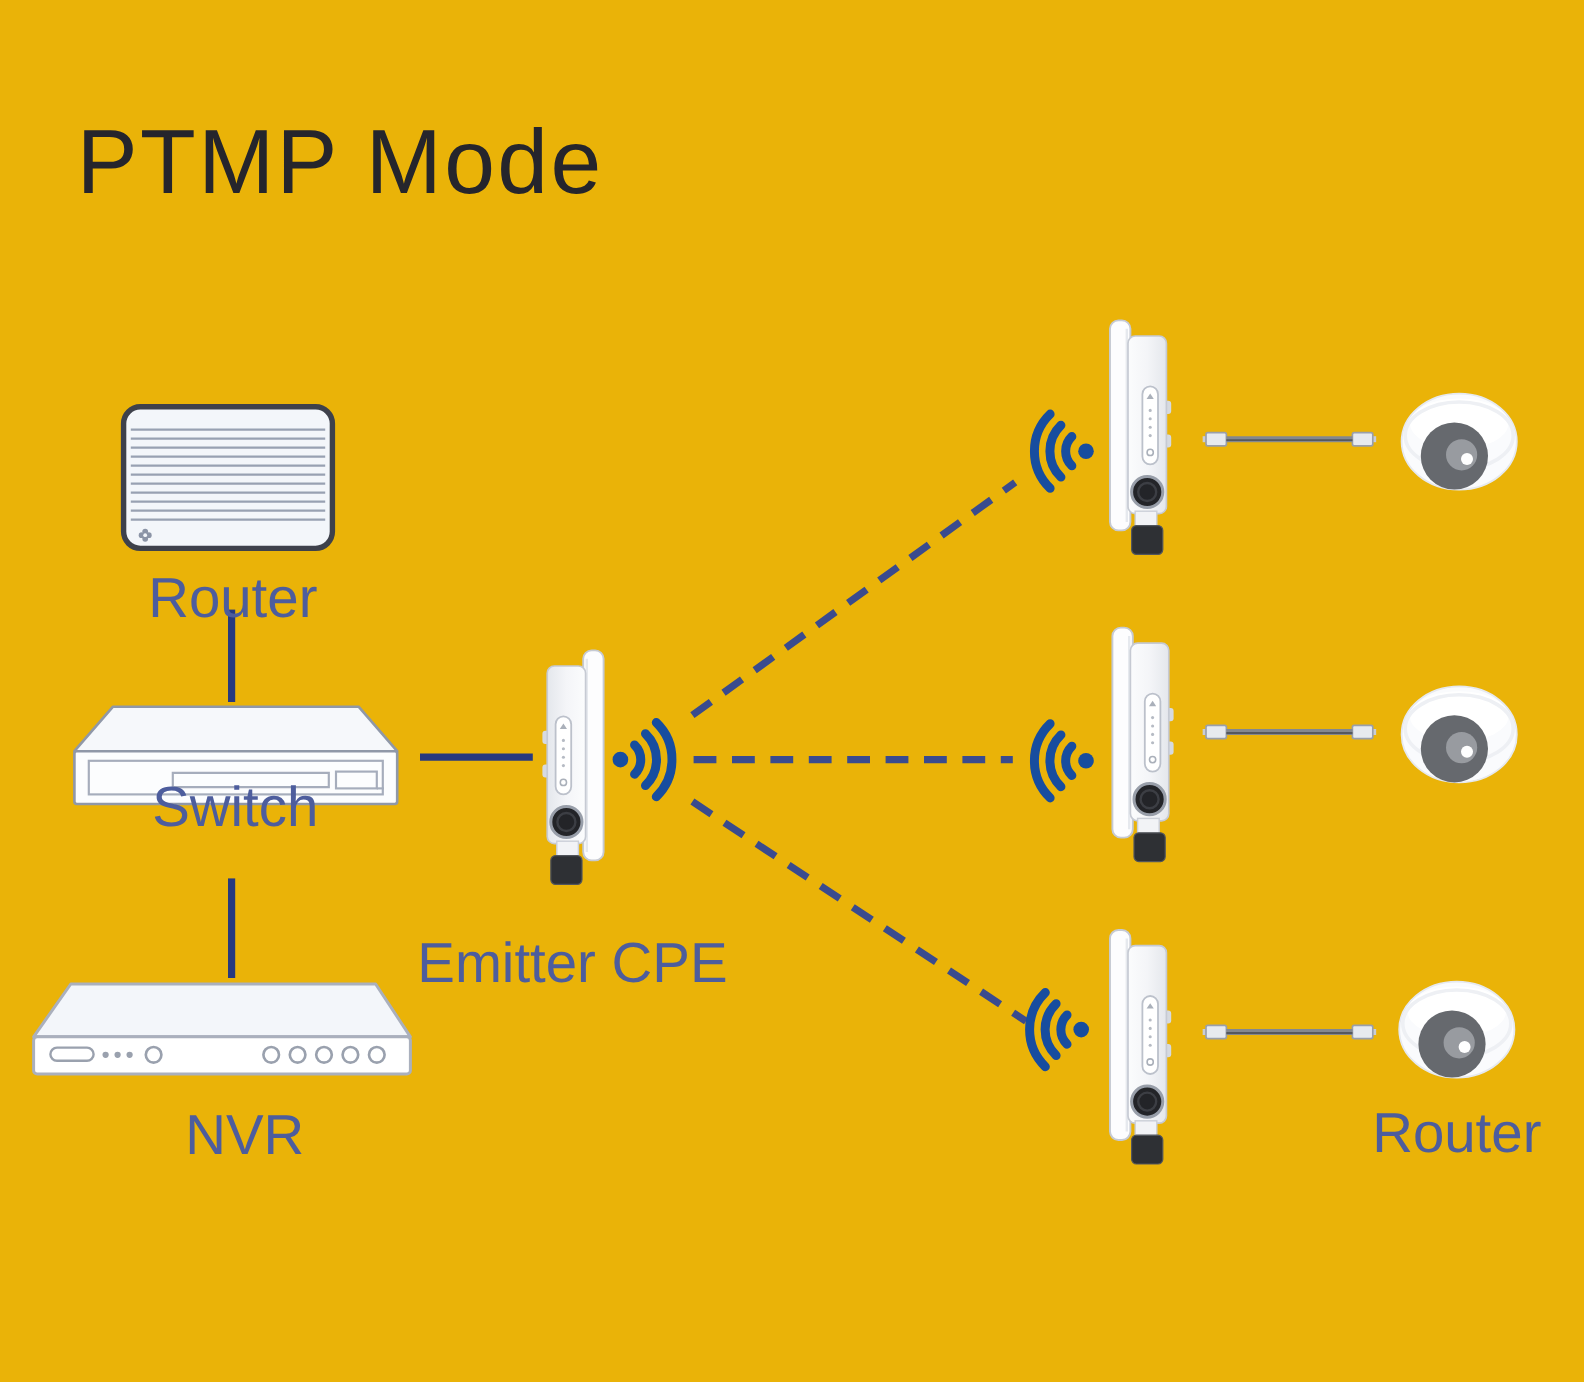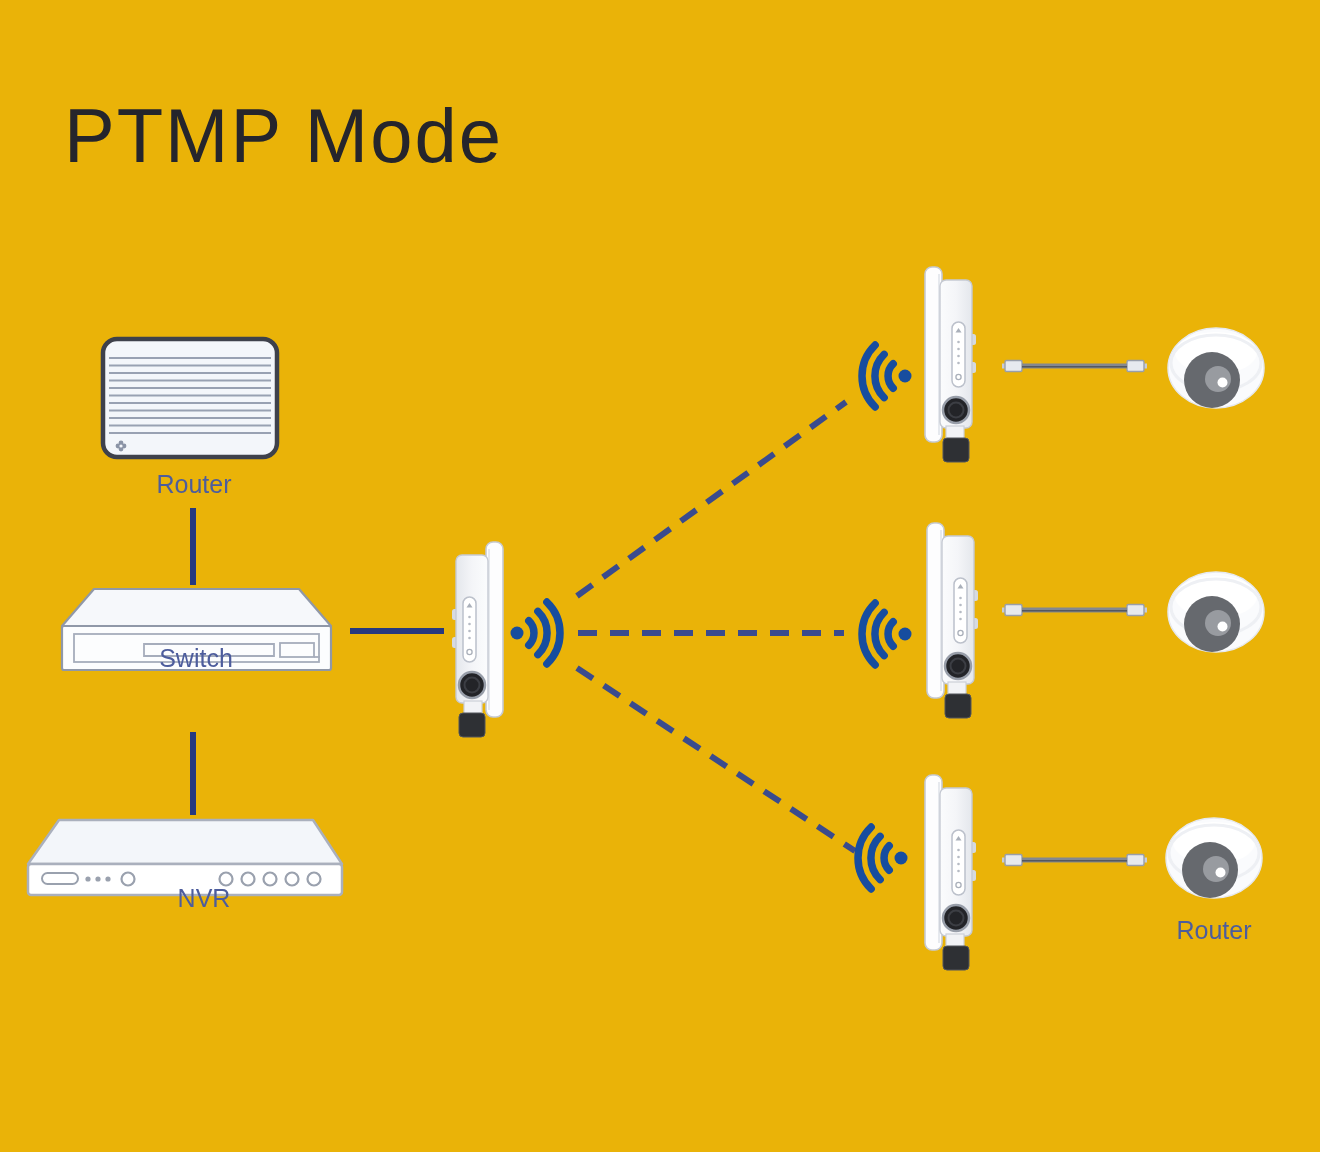--- a/index.html
+++ b/index.html
@@ -10,21 +10,21 @@
     overflow:hidden;
     font-family:"Liberation Sans","DejaVu Sans",sans-serif;
   }
   .title{
     position:absolute;left:64px;top:92px;
     font-size:76px;font-weight:300;letter-spacing:2px;
     color:#25252c;white-space:nowrap;
   }
   .dev-label{
     position:absolute;
-    font-size:25px;color:#4d5d9d;
+    font-size:47px;color:#4d5d9d;
     white-space:nowrap;
     transform:translateX(-50%);
   }
   .abs{position:absolute;}
   .flip{transform:scaleX(-1);}
   svg{display:block;overflow:visible;}
 </style>
 </head>
 <body>
 
@@ -143,28 +143,29 @@
     <circle cx="62" cy="63" r="2.6" fill="#9aa1ae"></circle>
       <circle cx="72" cy="63" r="2.6" fill="#9aa1ae"></circle>
       <circle cx="82" cy="63" r="2.6" fill="#9aa1ae"></circle>
     <circle cx="102" cy="63" r="6.5" fill="#ffffff" stroke="#9aa1ae" stroke-width="2.2"></circle>
     <circle cx="200" cy="63" r="6.5" fill="#ffffff" stroke="#9aa1ae" stroke-width="2.2"></circle>
     <circle cx="222" cy="63" r="6.5" fill="#ffffff" stroke="#9aa1ae" stroke-width="2.2"></circle>
     <circle cx="244" cy="63" r="6.5" fill="#ffffff" stroke="#9aa1ae" stroke-width="2.2"></circle>
     <circle cx="266" cy="63" r="6.5" fill="#ffffff" stroke="#9aa1ae" stroke-width="2.2"></circle>
     <circle cx="288" cy="63" r="6.5" fill="#ffffff" stroke="#9aa1ae" stroke-width="2.2"></circle>
   </svg>
-  <div class="dev-label" style="left:204px;top:884px">NVR</div>
+  <div class="dev-label" style="left:204px;top:918px">NVR</div>
 
   <svg class="abs" style="left:446px;top:537px" width="62" height="205">
       <use href="#sym-cpe"></use>
     </svg>
   <svg class="abs" style="left:508px;top:593px" width="56" height="80">
       <use href="#sym-wifi"></use>
     </svg>
+  <div class="dev-label" style="left:477px;top:774px">Emitter CPE</div>
 
   <svg class="abs flip" style="left:858px;top:336px" width="56" height="80">
       <use href="#sym-wifi"></use>
     </svg>
   <svg class="abs flip" style="left:920px;top:262px" width="62" height="205">
       <use href="#sym-cpe"></use>
     </svg>
   <svg class="abs" style="left:1002px;top:357px" width="145" height="18">
       <use href="#sym-cable"></use>
     </svg>

